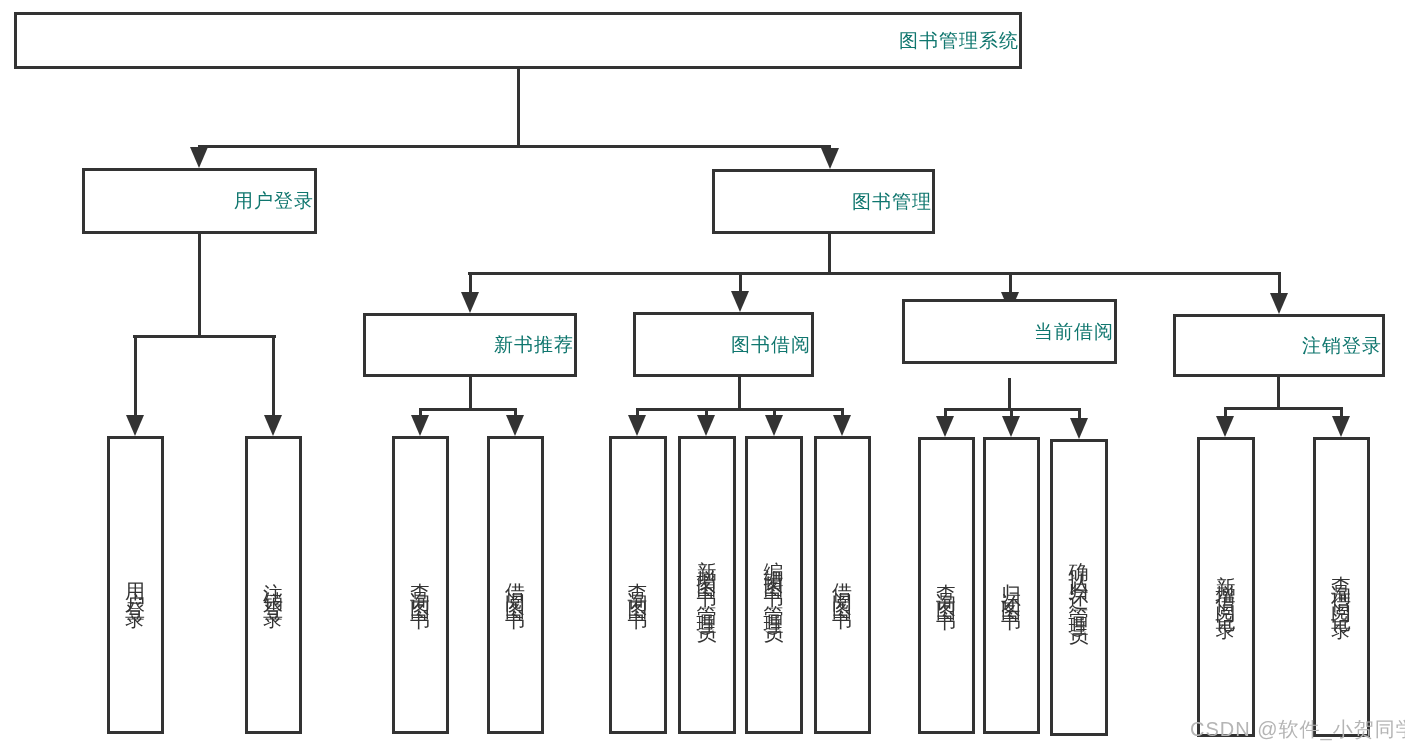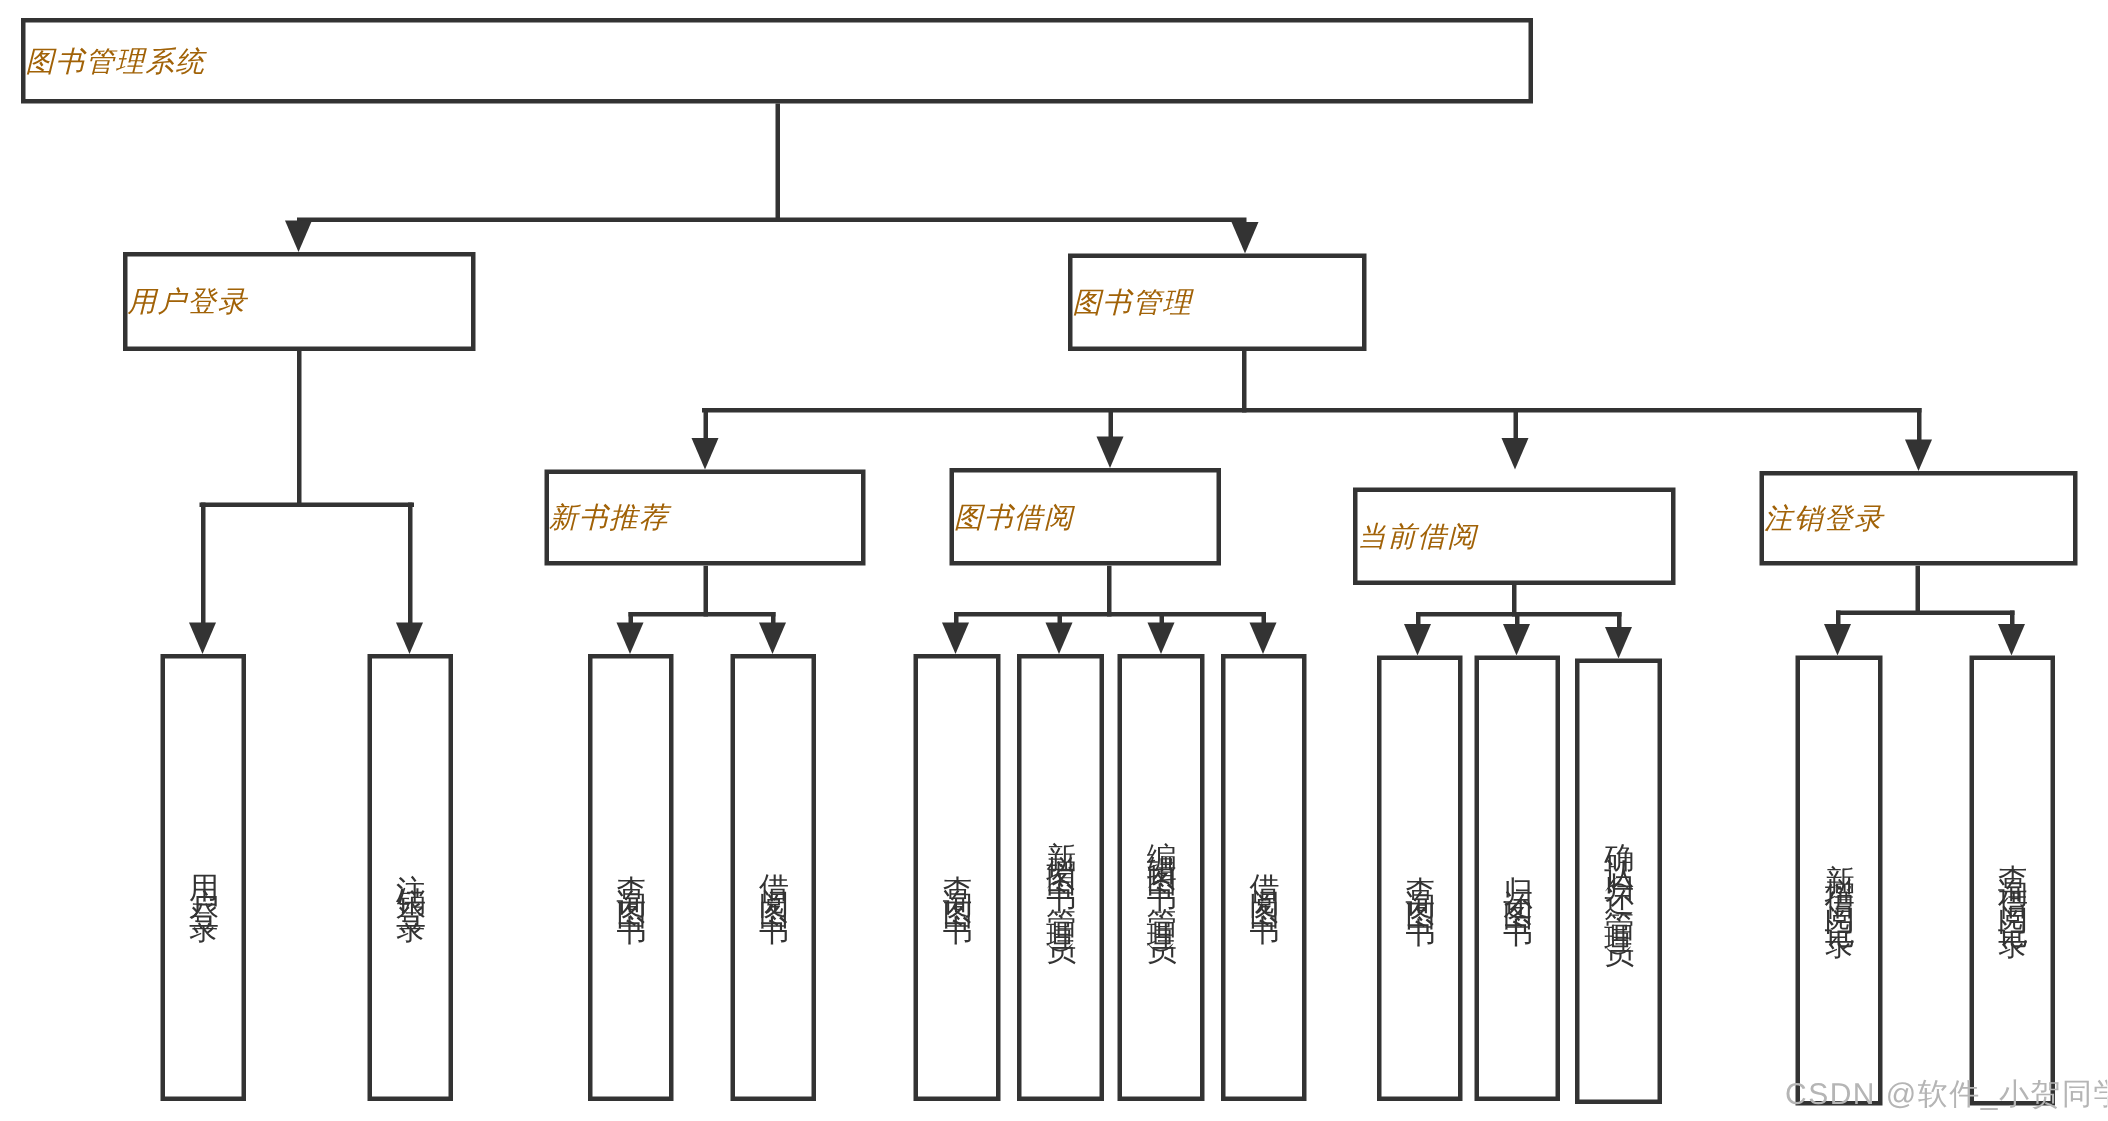--- a/index.html
+++ b/index.html
@@ -9,24 +9,23 @@
     background:#ffffff;
     font-family:"Liberation Sans", sans-serif;
     overflow:hidden;
   }
   
   .hbox{
     position:absolute;
     box-sizing:border-box;
     border:3px solid #333333;
     background:#ffffff;
-    display:flex;align-items:center;justify-content:flex-start;
-    font-size:19px;color:#a16207;letter-spacing:1px;
+    display:flex;align-items:center;justify-content:flex-end;
+    font-size:19px;color:#0f766e;letter-spacing:1px;
     z-index:2;
-    font-style:italic;
   }
   
   .vbox{
     position:absolute;
     box-sizing:border-box;
     border:3px solid #333333;
     background:#ffffff;
     display:flex;align-items:center;justify-content:center;
     z-index:2;
   }
@@ -62,31 +61,31 @@
 
 <div class="canvas">
 
   <div class="hbox" style="left:14px;top:12px;width:1008px;height:57px;">
     <span>图书管理系统</span>
   </div>
 
   <div class="hbox" style="left:82px;top:168px;width:235px;height:66px;">
     <span>用户登录</span>
   </div>
-  <div class="hbox" style="left:712px;top:169px;width:199px;height:65px;">
+  <div class="hbox" style="left:712px;top:169px;width:223px;height:65px;">
     <span>图书管理</span>
   </div>
 
   <div class="hbox" style="left:363px;top:313px;width:214px;height:64px;">
     <span>新书推荐</span>
   </div>
   <div class="hbox" style="left:633px;top:312px;width:181px;height:65px;">
     <span>图书借阅</span>
   </div>
-  <div class="hbox" style="left:902px;top:325px;width:215px;height:65px;">
+  <div class="hbox" style="left:902px;top:299px;width:215px;height:65px;">
     <span>当前借阅</span>
   </div>
   <div class="hbox" style="left:1173px;top:314px;width:212px;height:63px;">
     <span>注销登录</span>
   </div>
 
   <div class="vbox" style="left:107px;top:436px;width:57px;height:298px;">
     <span class="vtext">用户登录</span>
   </div>
   <div class="vbox" style="left:245px;top:436px;width:57px;height:298px;">

